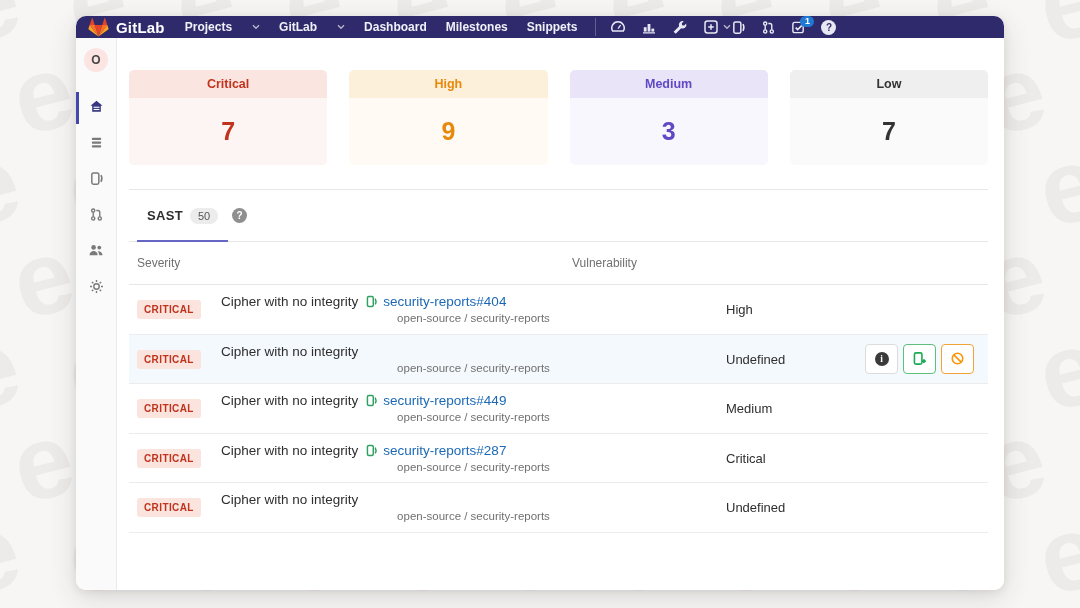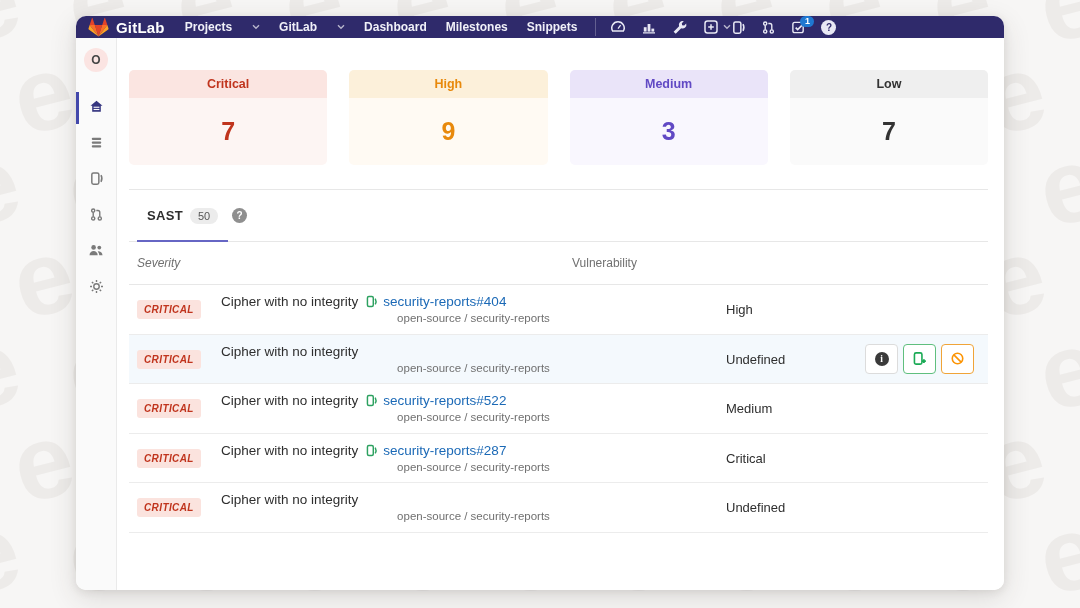--- a/index.html
+++ b/index.html
@@ -84,21 +84,21 @@
   .tab.active::after { content:""; position:absolute; left:0; right:0; bottom:-1px; height:2.5px; background:#6666c4; }
   .tab-label { font-size:13px; font-weight:700; color:#2e2e2e; letter-spacing:.3px; }
   .tab-count { background:#ececec; color:#555; font-size:11px; font-weight:400;
     border-radius:9px; padding:2px 8px; }
   .tab-help { width:15px; height:15px; border-radius:50%; background:#8f8f8f; color:#fff;
     font-size:10px; font-weight:700; display:flex; align-items:center; justify-content:center; margin-left:4px; cursor:pointer; }
 
   
   .thead { display:flex; align-items:center; height:43px; border-bottom:1px solid #e7e7e7;
     font-size:12px; color:#707070; padding-left:8px; }
-  .col-sev { width:84px; flex:0 0 auto;font-style:italic; }
+  .col-sev { width:84px; flex:0 0 auto; }
   .col-vuln { flex:1; min-width:0;text-align:center; }
   .col-conf { width:262px; flex:0 0 auto; }
   .rows { }
   .row { display:flex; align-items:center; min-height:49.5px; border-bottom:1px solid #ececec;
     padding-left:8px; position:relative; }
   .row.highlight { background:#f4f9fd; }
   .sev-badge { display:inline-block; background:#fbe3de; color:#c0341d; font-size:10px;
     font-weight:700; letter-spacing:.4px; border-radius:3px; padding:4px 7px; }
   .vuln-title { font-size:13.5px; color:#2e2e2e; display:flex; align-items:center; gap:5px; }
   .vuln-link { color:#1b69b6; text-decoration:none; cursor:pointer; }
@@ -468,21 +468,21 @@
     </div>
     <div class="col-vuln">
       <div class="vuln-title">
         <span class="t-text">Cipher with no integrity</span>
         <span class="issue-icon">
           <svg width="13" height="13" viewBox="0 0 16 16" fill="none" stroke="currentColor" stroke-width="1.8">
                       <rect x="3" y="1.8" width="7.2" height="12.4" rx="1.8"></rect>
                       <path d="M12.6 4.4a7.6 7.6 0 0 1 0 7.2"></path>
                     </svg>
         </span>
-        <a class="vuln-link">security-reports#522</a>
+        <a class="vuln-link">security-reports#449</a>
       </div>
       <div class="vuln-project">open-source / security-reports</div>
     </div>
     <div class="col-conf">
       <span class="conf-text">Medium</span>
     </div>
 
   </div>
 
   <div class="row">

